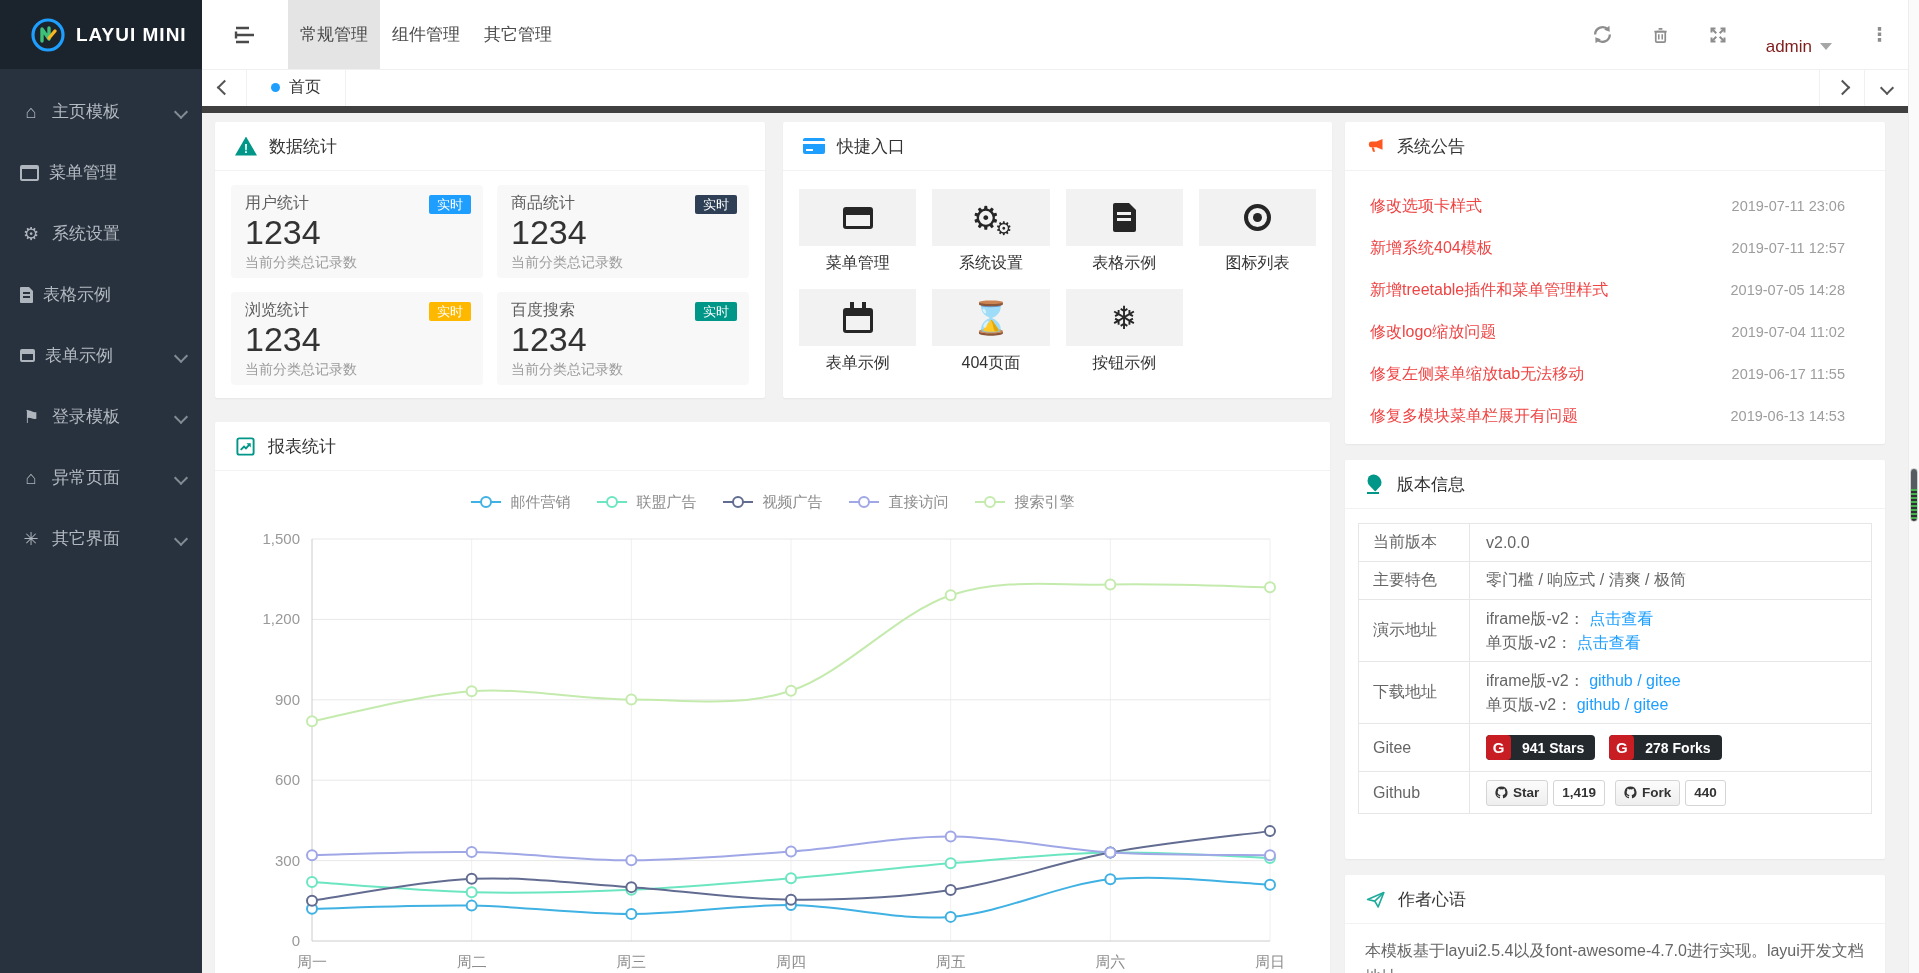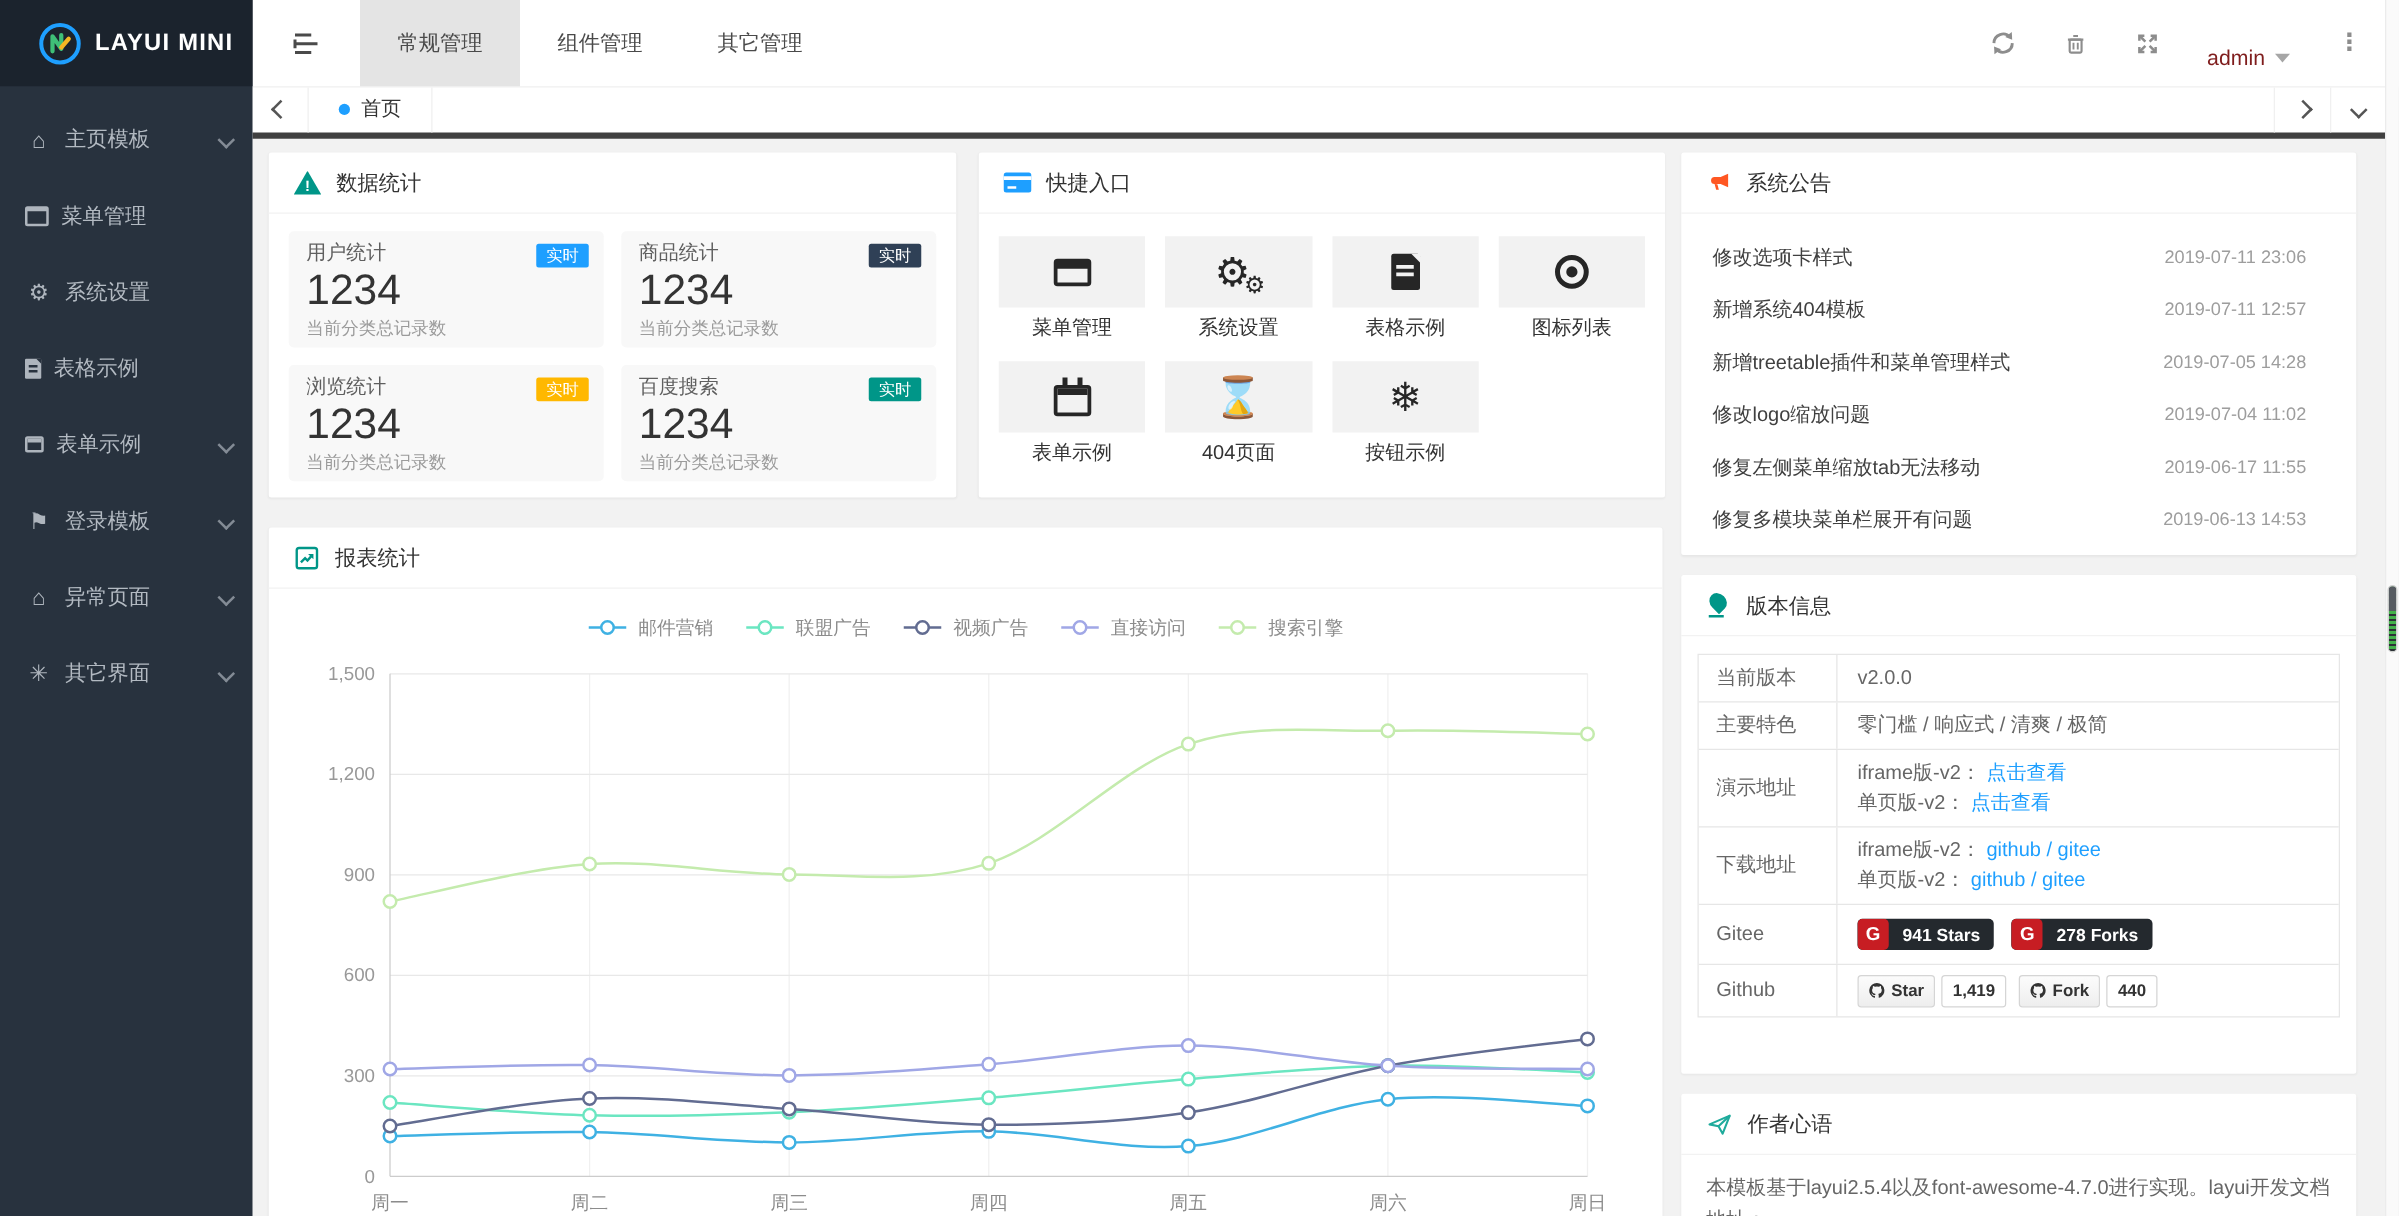--- a/index.html
+++ b/index.html
@@ -12,30 +12,30 @@
   .logo-text{color:#fff;font-size:19px;font-weight:bold;letter-spacing:1px;}
   .menu{padding-top:12px;}
   .menu-item{height:61px;display:flex;align-items:center;padding:0 16px 0 20px;color:#b3bac2;font-size:17px;cursor:pointer;}
   .mi-label{margin-left:10px;flex:1;}
   .mi-arrow{opacity:.8;}
 
   
   .topbar{position:absolute;left:202px;top:0;right:0;height:69px;background:#fff;display:flex;align-items:stretch;border-bottom:1px solid #f0f0f0;z-index:10;}
   .toggle{width:86px;display:flex;align-items:center;justify-content:center;cursor:pointer;}
   .top-tabs{display:flex;align-items:stretch;}
-  .top-tab{display:flex;align-items:center;padding:0 30px;font-size:17px;color:#4a4a4a;cursor:pointer;}
+  .top-tab{display:flex;align-items:center;padding:0 12px;font-size:17px;color:#4a4a4a;cursor:pointer;}
   .top-tab.active{background:#e4e4e4;}
   .top-right{margin-left:auto;display:flex;align-items:center;gap:38px;padding-right:30px;}
   .tr-icon{display:flex;align-items:center;justify-content:center;cursor:pointer;}
   .admin{display:flex;align-items:center;gap:8px;color:#7f1d1d;font-size:17px;cursor:pointer;margin-top:24px;}
   .caret{width:0;height:0;border-left:6px solid transparent;border-right:6px solid transparent;border-top:7px solid #a6a6a6;}
   .vdots{font-size:19px;color:#8d8d8d;font-weight:bold;line-height:1;cursor:pointer;}
 
   
-  .tabbar{position:absolute;left:202px;top:69px;right:10px;height:37px;background:#fff;display:flex;align-items:stretch;border-bottom:5px solid #404040;z-index:9;}
+  .tabbar{position:absolute;left:202px;top:69px;right:10px;height:37px;background:#fff;display:flex;align-items:stretch;border-bottom:7px solid #404040;z-index:9;}
   .tb-btn{width:44px;display:flex;align-items:center;justify-content:center;cursor:pointer;}
   .tb-btn.bl{border-right:1px solid #f0f0f0;}
   .tb-btn.br{border-left:1px solid #f0f0f0;}
   .tb-tab{display:flex;align-items:center;gap:9px;padding:0 24px;border-right:1px solid #f0f0f0;cursor:pointer;font-size:16px;color:#333;}
   .dot{width:9px;height:9px;border-radius:50%;}
   .tb-fill{flex:1;}
   .chev{width:9px;height:9px;border-left:2px solid #666;border-bottom:2px solid #666;display:inline-block;}
   .chev-left{transform:rotate(45deg);}
   .chev-right{transform:rotate(-135deg);}
   .chev-down{transform:rotate(-45deg);width:8px;height:8px;border-color:#9aa2ab;}
@@ -64,21 +64,21 @@
 
   
   .quick-grid{display:grid;grid-template-columns:repeat(4,1fr);column-gap:16px;row-gap:16px;padding:18px 16px 0;}
   .quick-item{cursor:pointer;text-align:center;}
   .quick-box{height:57px;background:#f2f2f2;display:flex;align-items:center;justify-content:center;color:#2b2b2b;}
   .quick-label{font-size:16px;color:#333;margin-top:7px;line-height:20px;}
 
   
   .ann-list{padding:14px 40px 0 25px;}
   .ann-item{height:42px;display:flex;align-items:center;justify-content:space-between;cursor:pointer;}
-  .ann-text{font-size:16px;color:#404040;}
+  .ann-text{font-size:16px;color:#ef4444;}
   .ann-date{font-size:14.5px;color:#9d9d9d;}
 
   
   .vtable{margin:14px 13px 0;border:1px solid #e6e6e6;}
   .vrow{display:flex;border-bottom:1px solid #e6e6e6;min-height:37px;align-items:center;}
   .vrow:last-child{border-bottom:none;}
   .vrow.tall{min-height:61px;}
   .vrow.h47{min-height:47px;}
   .vrow.h41{min-height:41px;}
   .vlabel{width:96px;padding-left:14px;flex-shrink:0;font-size:16px;color:#666;align-self:stretch;display:flex;align-items:center;border-right:1px solid #e6e6e6;}

